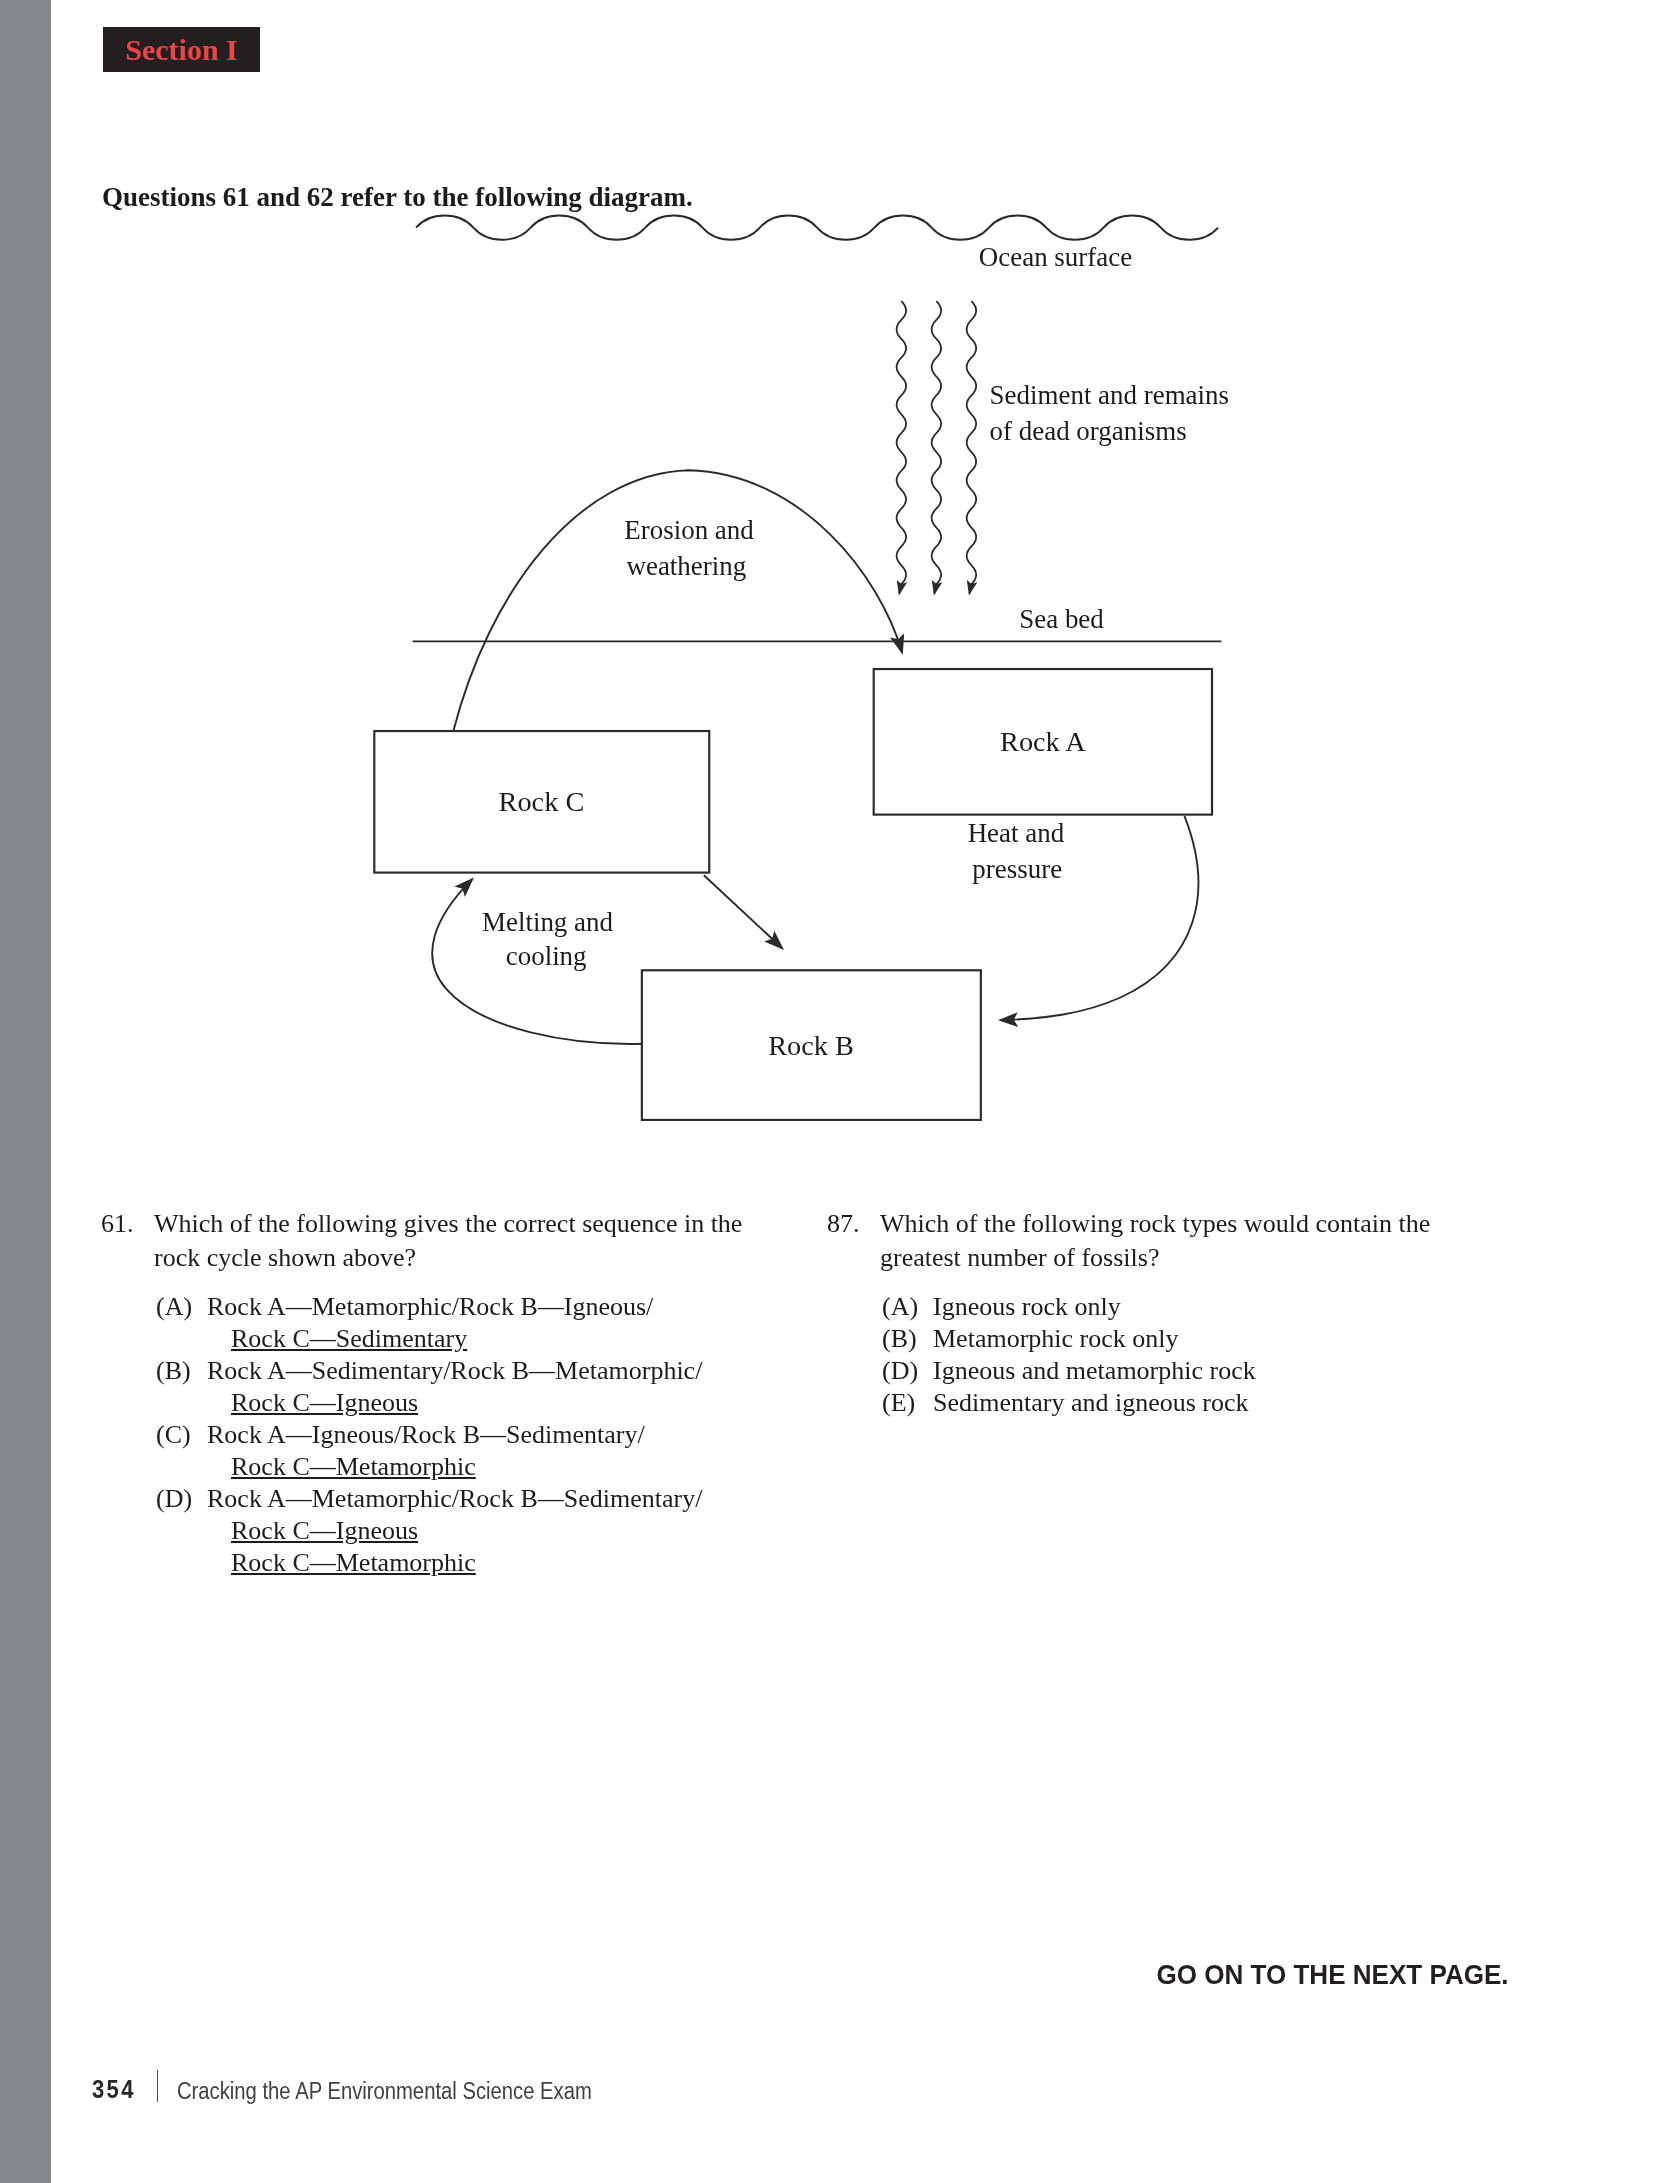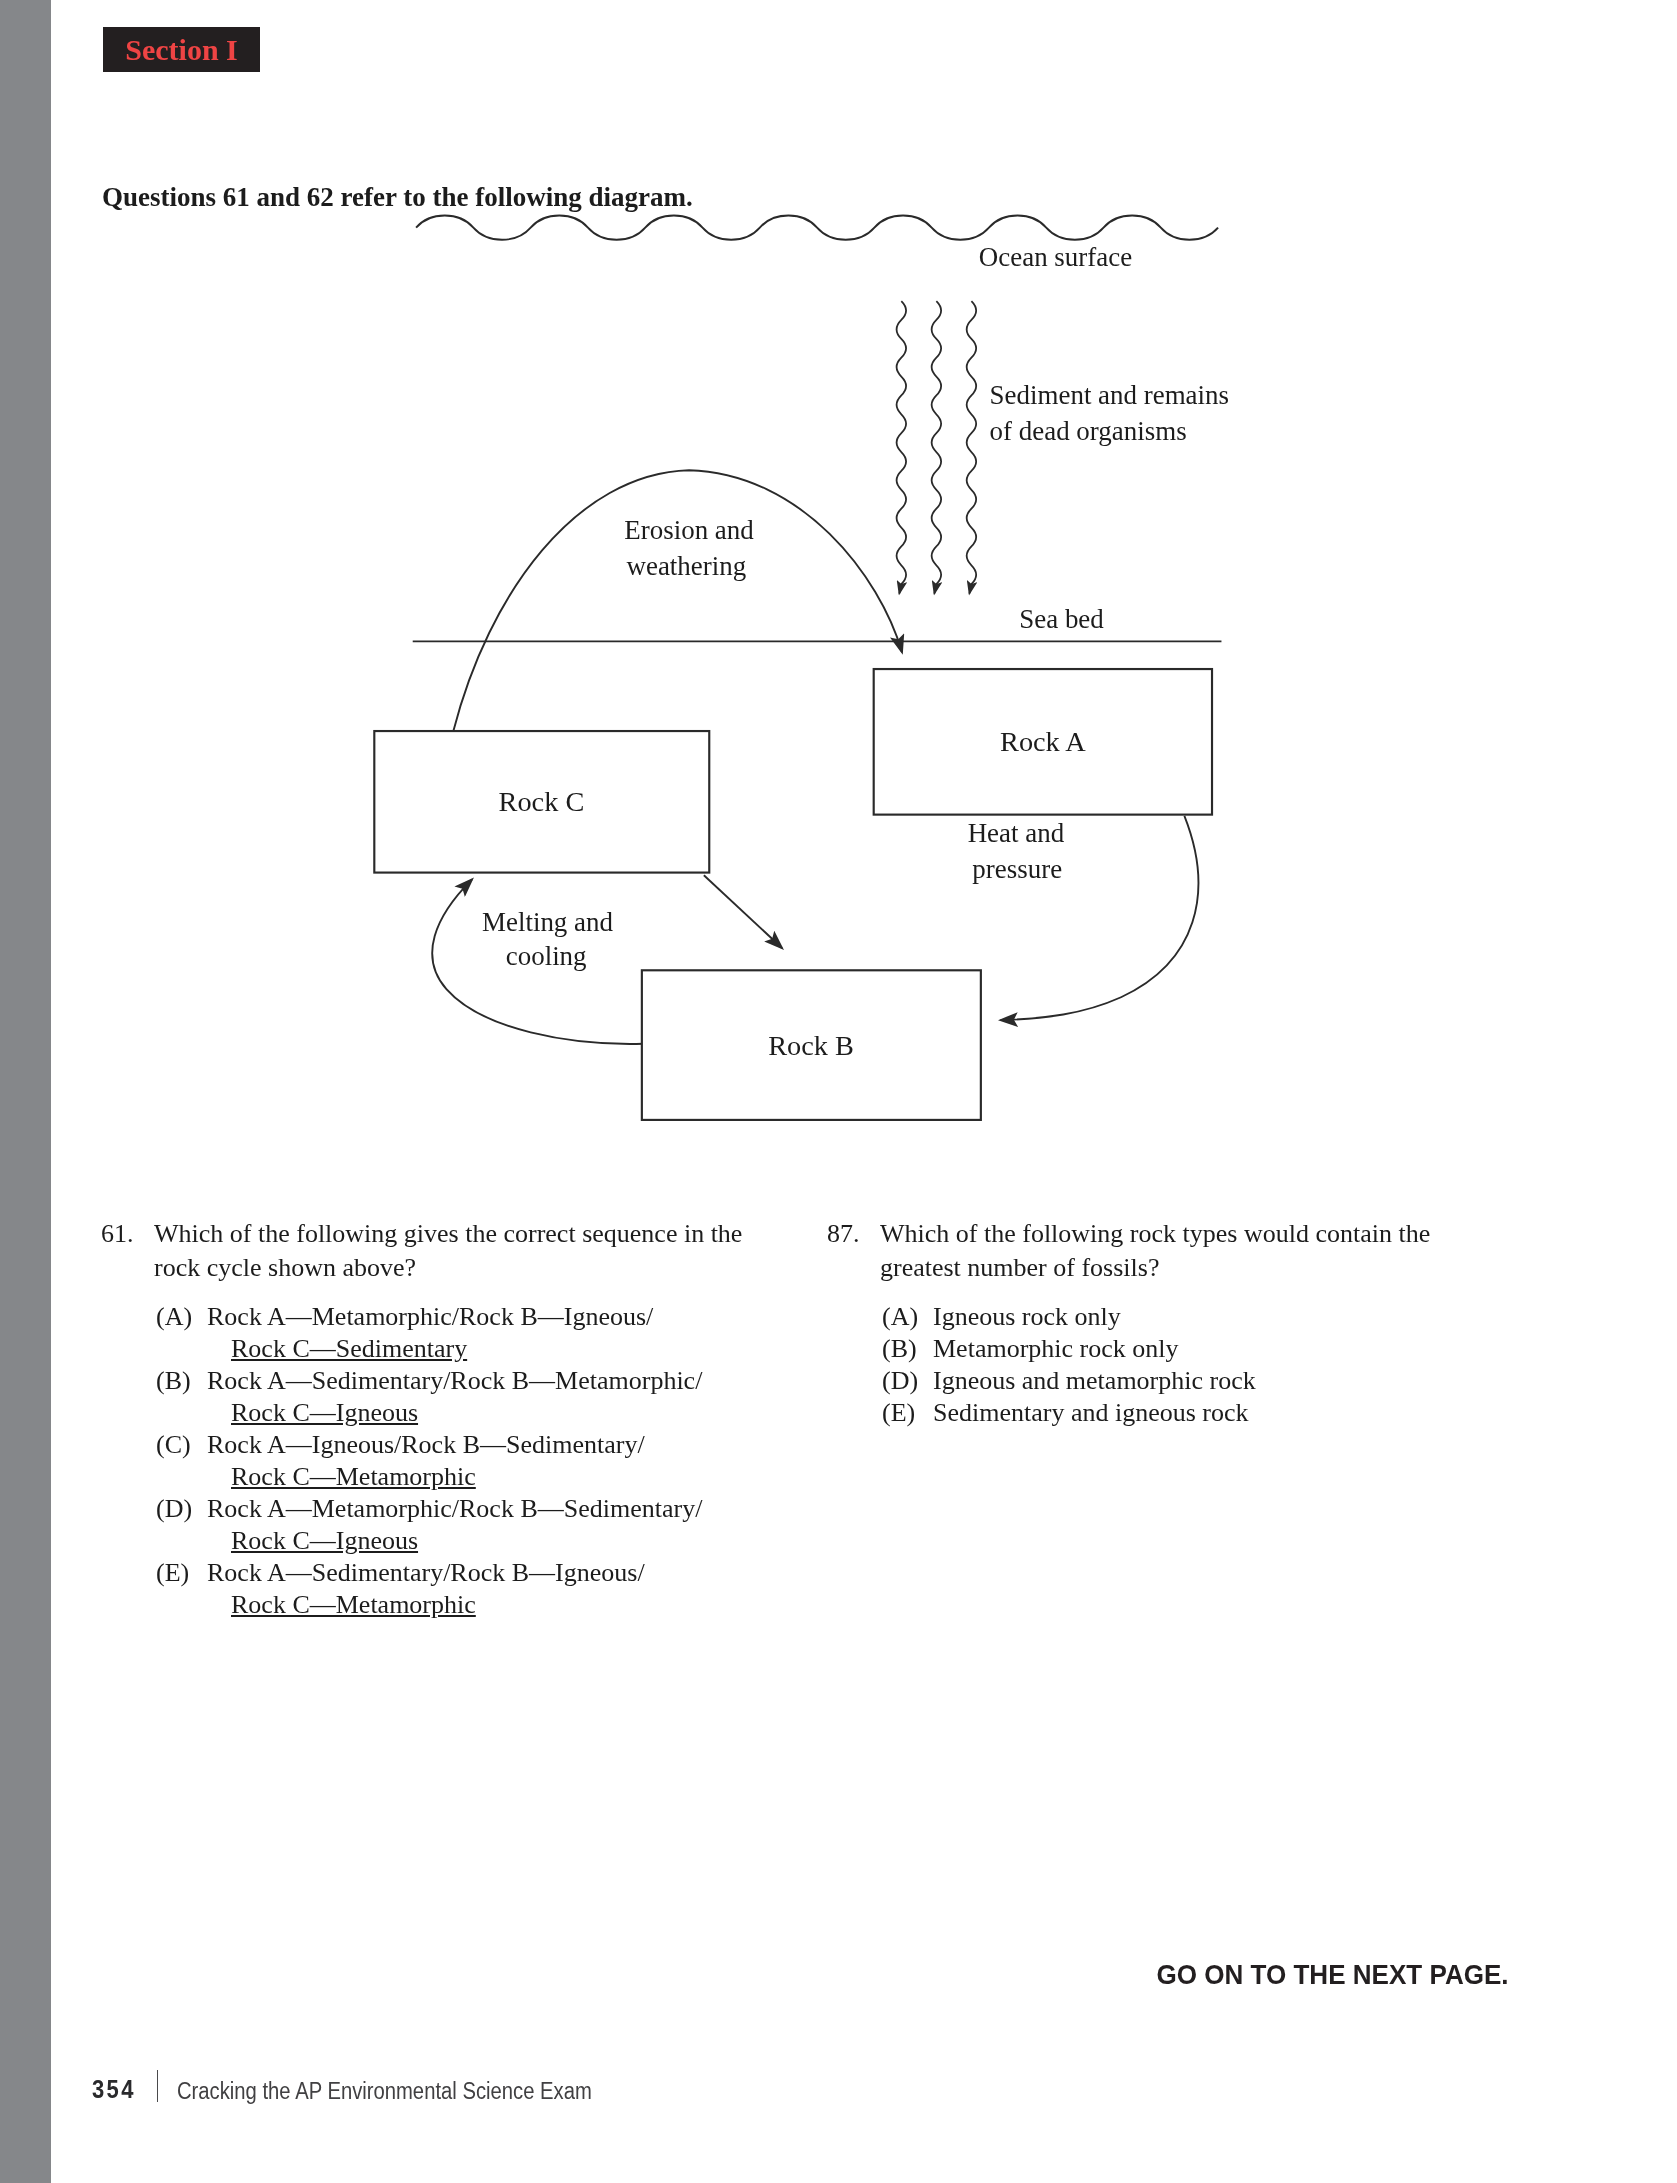--- a/index.html
+++ b/index.html
@@ -25,21 +25,21 @@
 
   .heading {
     position:absolute; left:102px; top:170px;
     font-size:27px; font-weight:bold; white-space:nowrap;margin-top:12px;
   }
 
   .diagram { position:absolute; left:337px; top:202px; width:944px; height:957px; }
   svg text { font-family:"Liberation Serif", serif; fill:#1c1c1c; font-size:40px; }
   svg text.rock-label { font-size:42px; }
 
-  .question-col { position:absolute; font-size:26px;margin-top:10px; }
+  .question-col { position:absolute; font-size:26px; }
   #q61-col { left:101px; top:1207px; width:701px; }
   #q62-col { left:827px; top:1207px; width:688px; }
   .q-stem { line-height:34px; }
   .q-num { display:inline-block; width:53px; }
   .q-line2 { margin-left:53px; line-height:34px; }
   .options { margin-top:16px; margin-left:55px; }
   .opt-line1 { line-height:32px; white-space:nowrap; }
   .opt-label { display:inline-block; width:51px; }
   .opt-line2 { margin-left:75px; line-height:32px; white-space:nowrap;text-decoration:underline; }
 
@@ -152,21 +152,20 @@
       </div>
       <div class="option">
         <div class="opt-line1"><span class="opt-label">(C)</span><span>Rock A—Igneous/Rock B—Sedimentary/</span></div>
         <div class="opt-line2">Rock C—Metamorphic</div>
       </div>
       <div class="option">
         <div class="opt-line1"><span class="opt-label">(D)</span><span>Rock A—Metamorphic/Rock B—Sedimentary/</span></div>
         <div class="opt-line2">Rock C—Igneous</div>
       </div>
       <div class="option">
-        <div class="opt-line1"><span class="opt-label">(E)</span><span>Rock A—Sedimentary/Rock B—Igneous/</span></div>
         <div class="opt-line2">Rock C—Metamorphic</div>
       </div>
     </div>
   </div>
 
   <div class="question-col" id="q62-col">
     <div class="q-stem">
       <span class="q-num">87.</span><span>Which of the following rock types would contain the</span>
       <div class="q-line2">greatest number of fossils?</div>
     </div>

